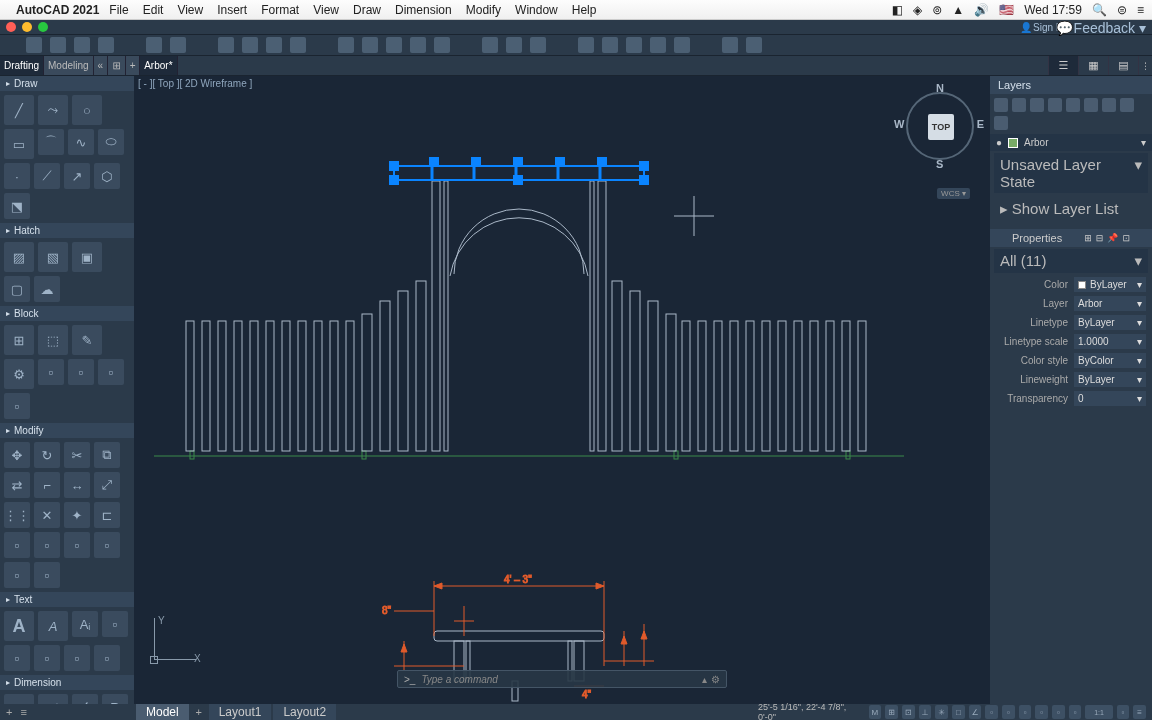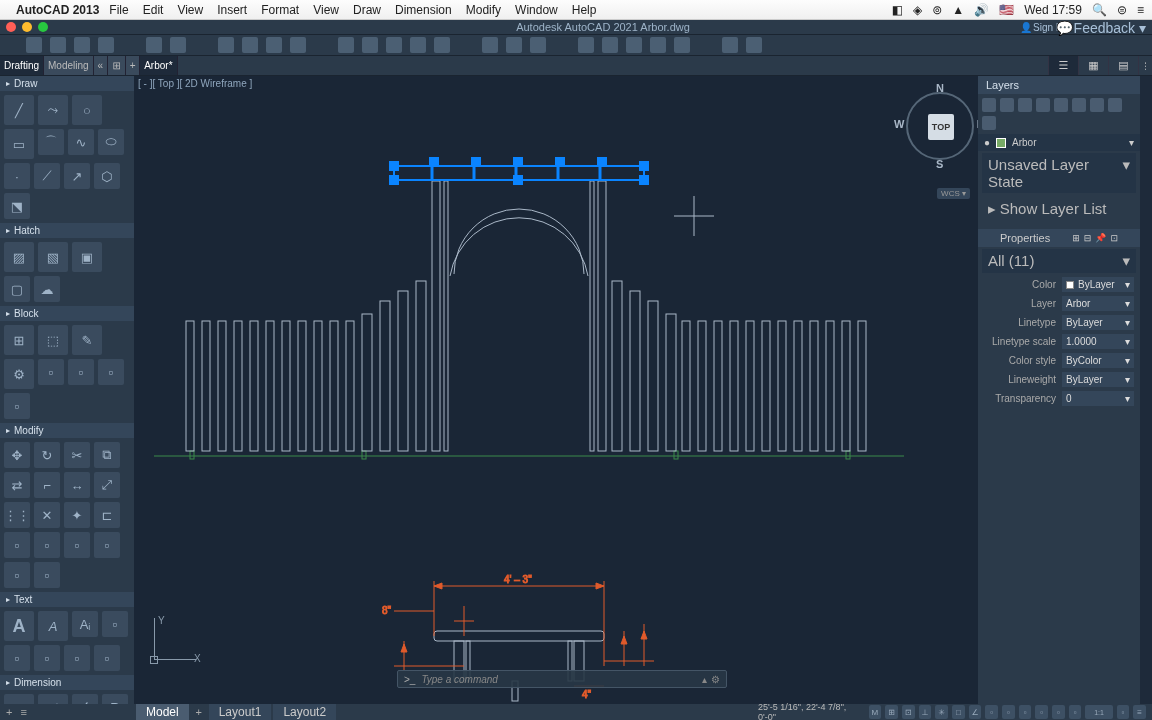--- a/index.html
+++ b/index.html
@@ -40,21 +40,21 @@
 
 
 .left-panel { position:absolute; left:0; top:76px; width:134px; height:628px; background:#2b3a4a; overflow-y:auto; }
 .section-header { background:#34465a; padding:2px 6px; font-size:10px; color:#d5e0eb; display:flex; align-items:center; gap:4px; }
 .section-header::before { content:"▸"; font-size:8px; }
 .section-body { display:flex; flex-wrap:wrap; padding:4px; gap:4px; }
 .tool { width:26px; height:26px; background:#3a4b5e; border-radius:2px; display:flex; align-items:center; justify-content:center; color:#9fb3c7; font-size:13px; cursor:pointer; }
 .tool.big { width:30px; height:30px; }
 
 
-.right-panel { position:absolute; right:12px; top:76px; width:162px; height:628px; background:#2b3a4a; display:flex; flex-direction:column; }
+.right-panel { position:absolute; right:0; top:76px; width:162px; height:628px; background:#2b3a4a; display:flex; flex-direction:column; }
 .rp-header { background:#34465a; padding:3px 8px; font-size:11px; color:#d5e0eb; }
 .rp-tools { display:flex; gap:4px; padding:4px; flex-wrap:wrap; }
 .rp-tool { width:14px; height:14px; background:#4a5c70; border-radius:2px; cursor:pointer; }
 .layer-row { display:flex; align-items:center; padding:3px 6px; gap:6px; font-size:10px; background:#243446; }
 .layer-box { width:10px; height:10px; background:#7a6; border:1px solid #fff; }
 .rp-dropdown { padding:3px 6px; background:#243446; font-size:15px; color:#bbb; margin:2px 4px; display:flex; justify-content:space-between; cursor:pointer; }
 .rp-section { margin-top:6px; }
 .props-header { background:#34465a; padding:3px 22px; font-size:11px; display:flex; justify-content:space-between; align-items:center; }
 .props-header .mini { display:flex; gap:4px; font-size:9px; }
 .prop-row { display:flex; padding:2px 6px; font-size:10px; align-items:center; }
@@ -93,21 +93,21 @@
 
 .statusbar { position:absolute; right:0; bottom:0; width:400px; height:16px; background:#2b3a4a; display:flex; align-items:center; justify-content:flex-end; padding:0 6px; gap:4px; }
 .sb-coords { font-size:9px; color:#bbb; margin-right:8px; }
 .sb-icon { width:14px; height:14px; background:#3d5064; border-radius:2px; cursor:pointer; font-size:8px; display:flex; align-items:center; justify-content:center; color:#9ab; }
 </style>
 </head>
 <body>
 
 <div class="menubar">
   <span class="apple"></span>
-  <span class="app-name">AutoCAD 2013</span>
+  <span class="app-name">AutoCAD 2021</span>
   <span class="menu-item">File</span>
   <span class="menu-item">Edit</span>
   <span class="menu-item">View</span>
   <span class="menu-item">Insert</span>
   <span class="menu-item">Format</span>
   <span class="menu-item">View</span>
   <span class="menu-item">Draw</span>
   <span class="menu-item">Dimension</span>
   <span class="menu-item">Modify</span>
   <span class="menu-item">Window</span>
@@ -126,21 +126,20 @@
     <span>≡</span>
   </div>
 </div>
 
 <div class="titlebar">
   <div class="traffic">
     <div class="light red"></div>
     <div class="light yel"></div>
     <div class="light grn"></div>
   </div>
-  <div class="doc-title">Autodesk AutoCAD 2021    Arbor.dwg</div>
 </div>
 <div class="sign-in">👤 <span>Sign In ▾</span></div>
 <div class="feedback">💬<span>Feedback ▾</span></div>
 
 <div class="maintoolbar">
   <div class="tb-group">
     <div class="tb-icon"></div>
     <div class="tb-icon"></div>
     <div class="tb-icon"></div>
     <div class="tb-icon"></div>

